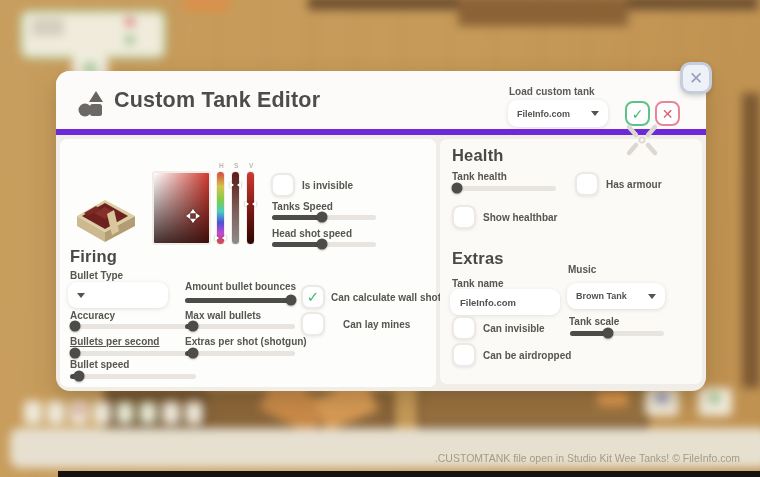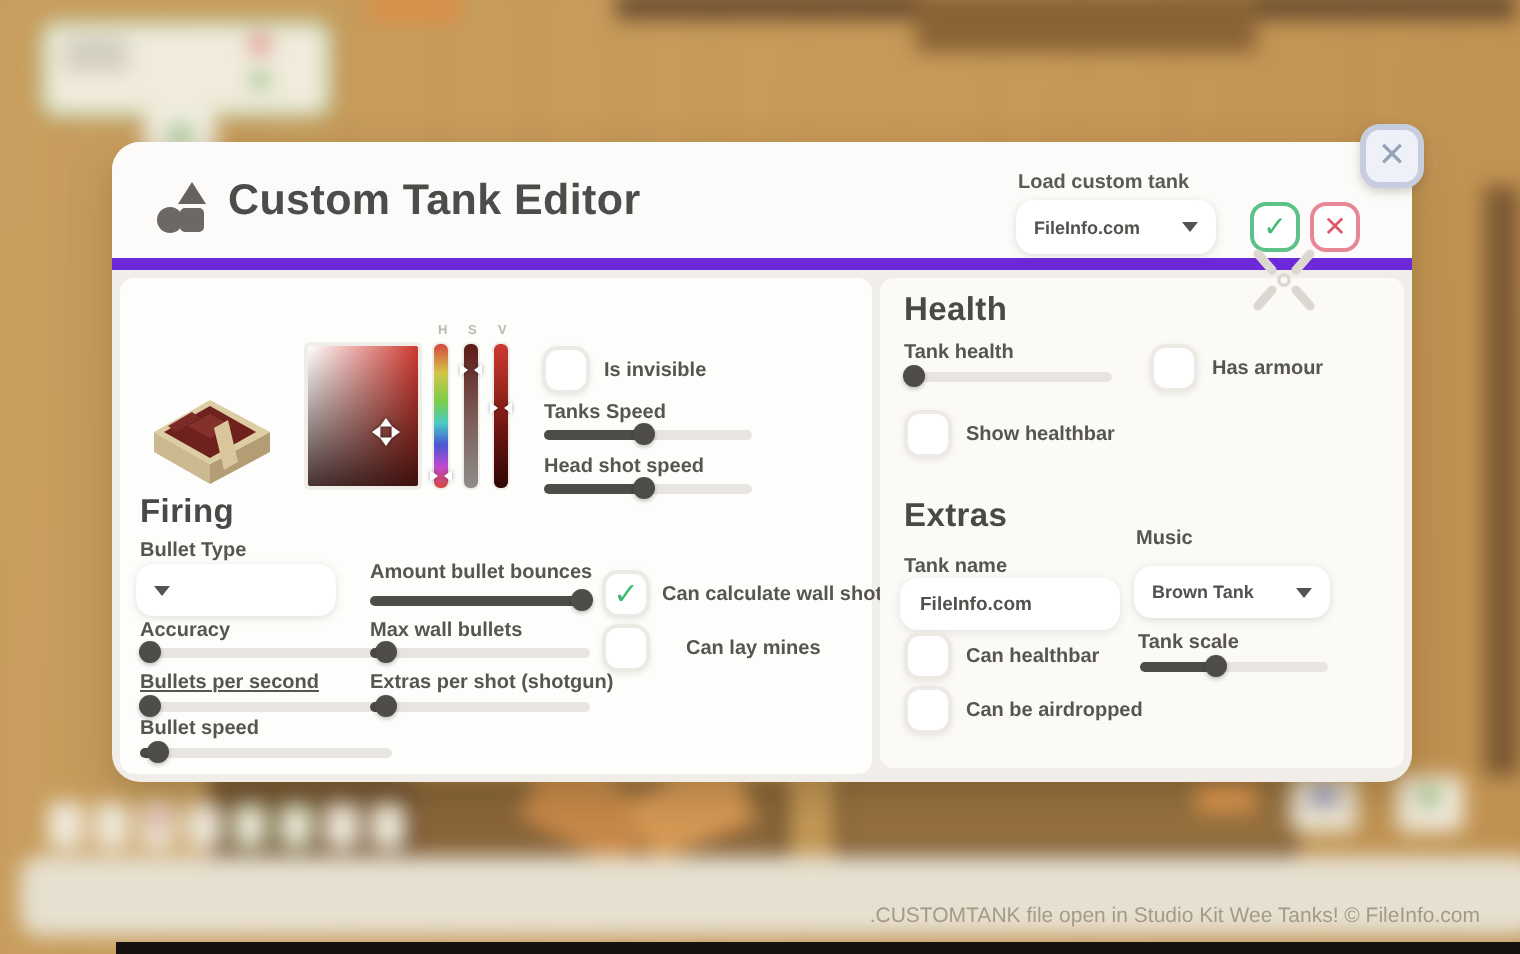--- a/index.html
+++ b/index.html
@@ -303,21 +303,21 @@
         <span class="val">FileInfo.com</span>
       </div>
 
       <span class="lbl" style="left:128px;top:125px;">Music</span>
       <div class="dd" style="left:127px;top:144px;width:98px;height:26px;">
         <span class="val">Brown Tank</span>
         <span class="caret"></span>
       </div>
 
       <div class="checkbox" style="left:12px;top:177px;">✓</div>
-      <span class="lbl" style="left:43px;top:184px;">Can healthbar</span>
+      <span class="lbl" style="left:43px;top:184px;">Can invisible</span>
 
       <span class="lbl" style="left:129px;top:177px;">Tank scale</span>
       <div class="slider" style="left:130px;top:188px;width:94px;">
         <div class="track"></div>
           <div class="fill" style="width: 40%;"></div>
           <div class="thumb" style="left: 40%;"></div>
       </div>
 
       <div class="checkbox" style="left:12px;top:204px;">✓</div>
       <span class="lbl" style="left:43px;top:211px;">Can be airdropped</span>

